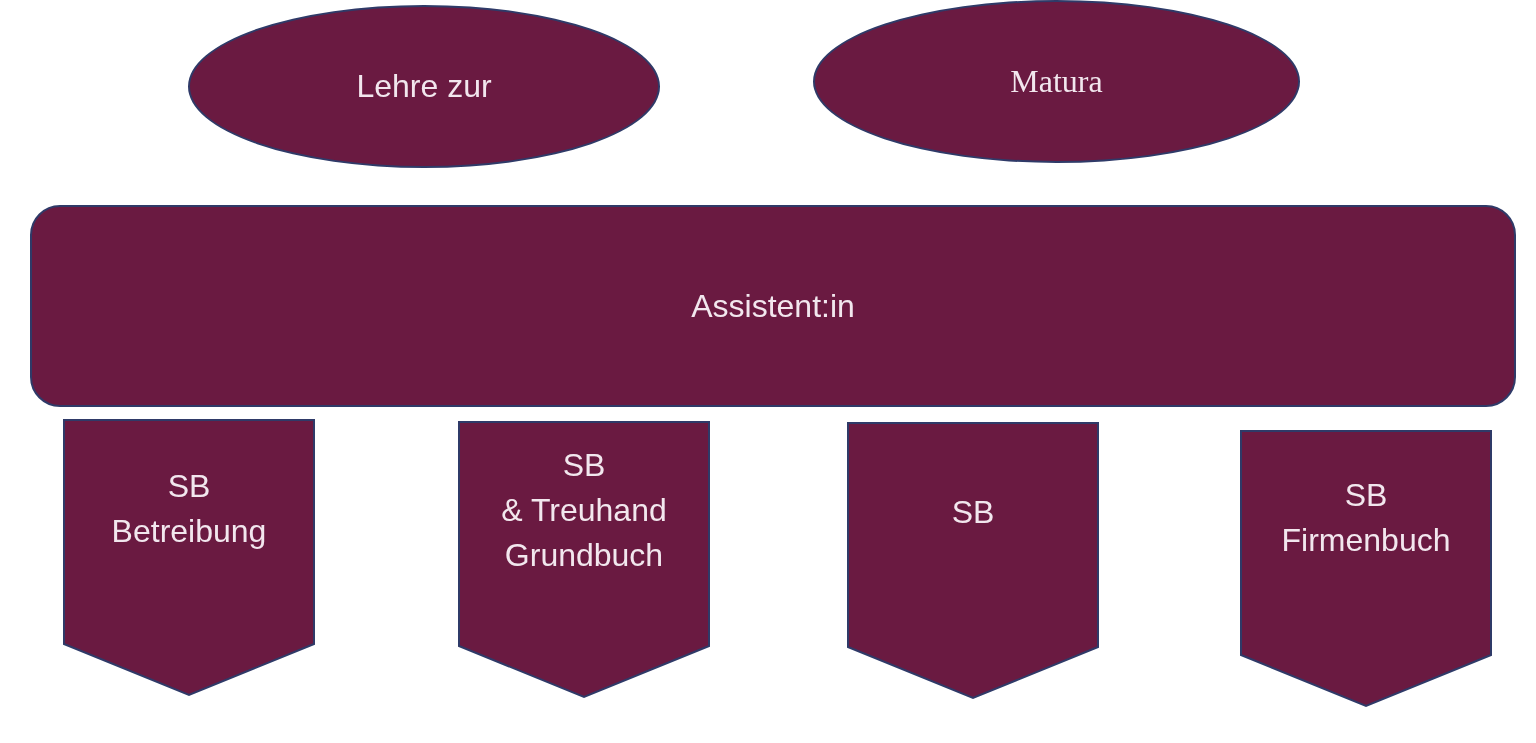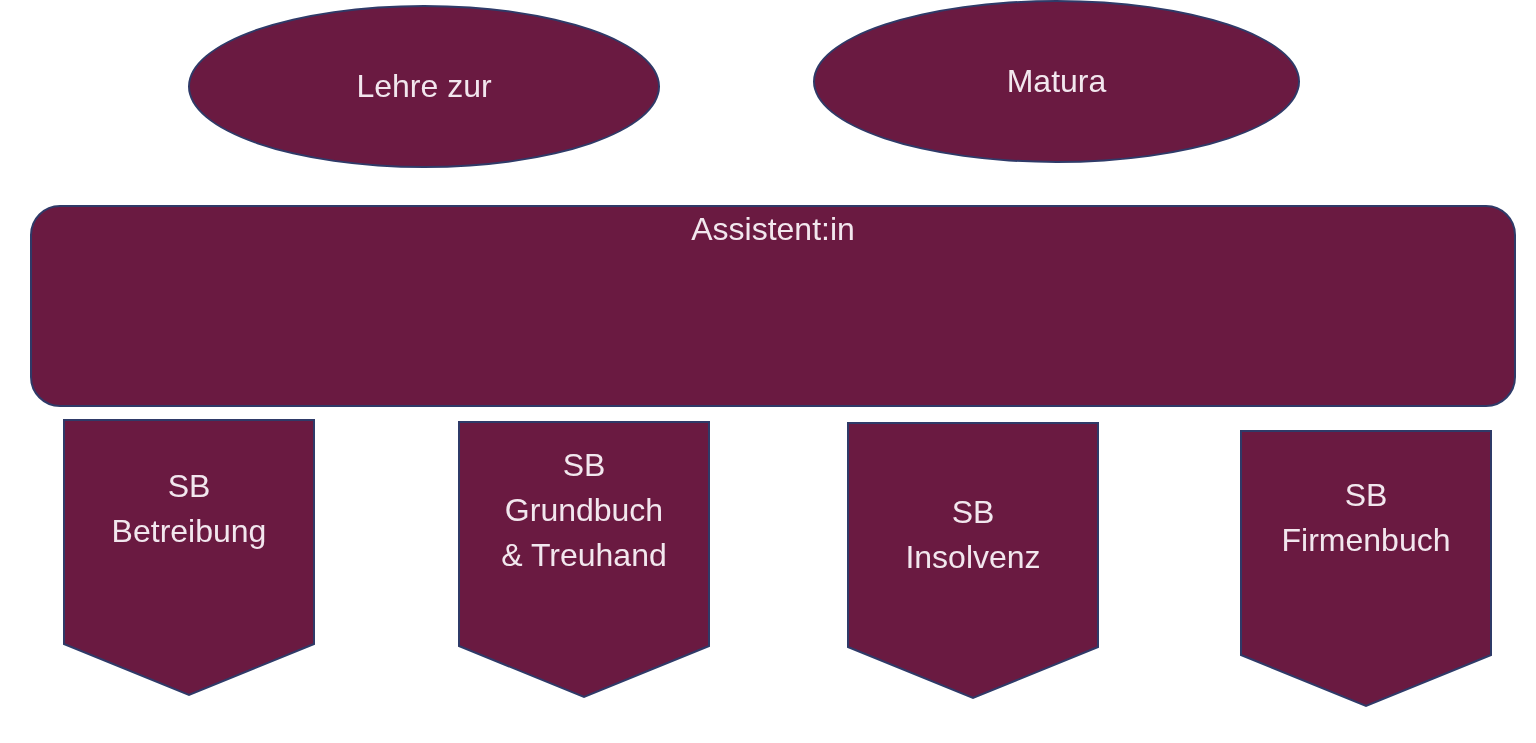--- a/index.html
+++ b/index.html
@@ -33,32 +33,33 @@
     box-sizing: border-box;
     background: var(--fill, #6a1a41);
     border: 2px solid var(--stroke, #2f3a68);
     border-radius: 50%;
     display: flex;
     flex-direction: column;
     align-items: center;
     justify-content: center;
   }
   .e1 { left: 188px; top: 5px;  width: 472px; height: 163px; }
-  .e2 { left: 813px; top: 0px;  width: 487px; height: 163px; }
+  .e2 { left: 813px; top: 0px;  width: 487px; height: 163px; font-family: Liberation Serif, serif; }
 
   
   .bar {
     position: absolute;
     box-sizing: border-box;
     left: 30px; top: 205px;
     width: 1486px; height: 202px;
     background: var(--fill, #6a1a41);
     border: 2px solid var(--stroke, #2f3a68);
     border-radius: 30px;
     display: flex;
+    align-items: center;
     justify-content: center;
   }
 
   
   .pennant {
     position: absolute;
     width: 252px;
     height: 278px;
   }
   .pennant svg {
@@ -111,32 +112,31 @@
       <span class="line">Betreibung</span>
     </div>
   </div>
 
   <div class="pennant p2">
     <svg viewBox="0 0 252 278" preserveAspectRatio="none">
       <polygon points="1,1 251,1 251,225 126,276 1,225"></polygon>
     </svg>
     <div class="pennant-text shape-text">
       <span class="line">SB</span>
+      <span class="line">&amp; Treuhand</span>
       <span class="line">Grundbuch</span>
-      <span class="line">&amp; Treuhand</span>
     </div>
   </div>
 
   <div class="pennant p3">
     <svg viewBox="0 0 252 278" preserveAspectRatio="none">
       <polygon points="1,1 251,1 251,225 126,276 1,225"></polygon>
     </svg>
     <div class="pennant-text shape-text">
       <span class="line">SB</span>
-      <span class="line">Insolvenz</span>
     </div>
   </div>
 
   <div class="pennant p4">
     <svg viewBox="0 0 252 278" preserveAspectRatio="none">
       <polygon points="1,1 251,1 251,225 126,276 1,225"></polygon>
     </svg>
     <div class="pennant-text shape-text">
       <span class="line">SB</span>
       <span class="line">Firmenbuch</span>

